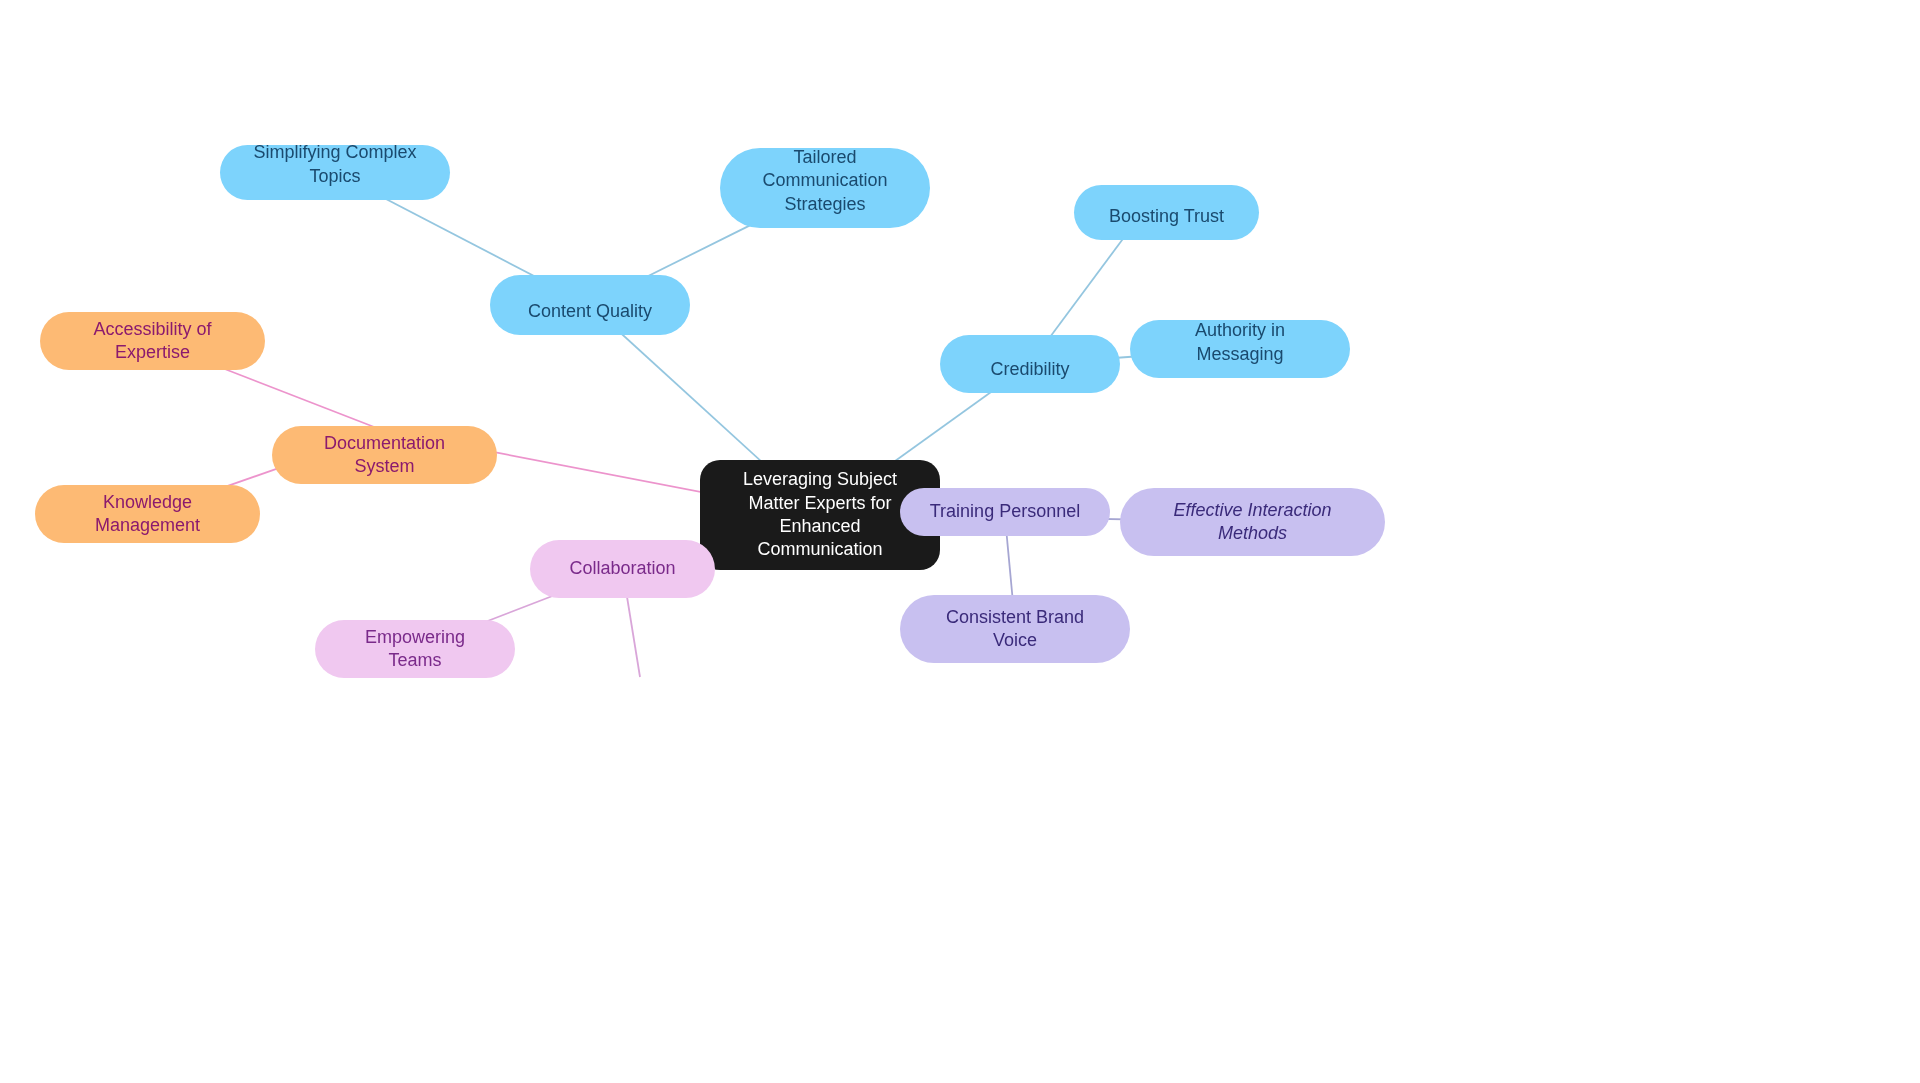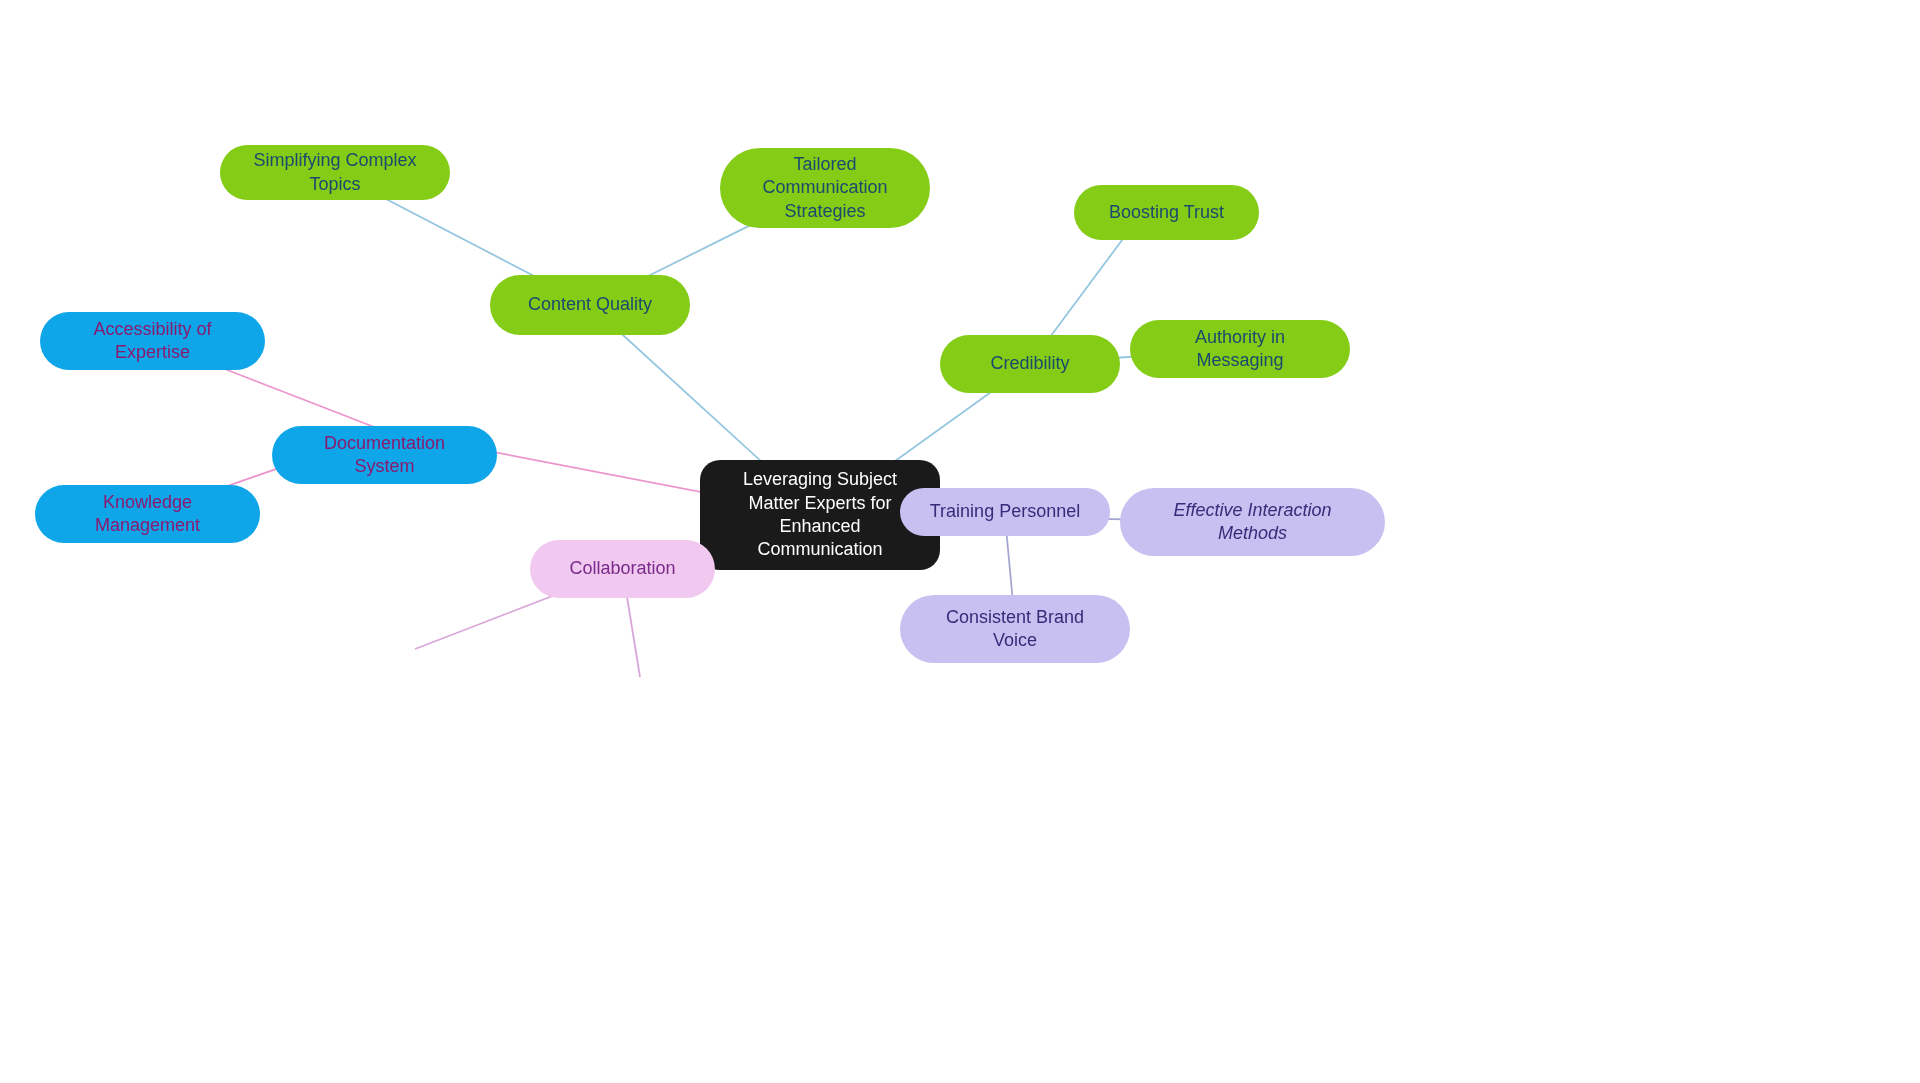--- a/index.html
+++ b/index.html
@@ -45,27 +45,28 @@
       background: #1a1a1a;
       color: #ffffff;
       border-radius: 20px;
       width: 240px;
       height: 110px;
       font-size: 17px;
       font-weight: 500;
     }
     
     .node-blue {
-      background: #84cc16;
+      background: #7dd3fc;
       color: #1a4a6e;
       border: none;
+      align-items: flex-end;
     }
     
     .node-pink {
-      background: #0ea5e9;
+      background: #fdba74;
       color: #8b1a6e;
       border: none;
     }
     
     .node-light-pink {
       background: #f0c8f0;
       color: #7a2a8a;
       border: none;
       justify-content: center;
     }
@@ -123,20 +124,23 @@
     </div>
     <div class="node node-pink" style="left: 40px; top: 312px; width: 225px; height: 58px;">
       <span class="node-text">Accessibility of Expertise</span>
     </div>
     <div class="node node-pink" style="left: 35px; top: 485px; width: 225px; height: 58px;">
       <span class="node-text">Knowledge Management</span>
     </div>
     <div class="node node-light-pink" style="left: 530px; top: 540px; width: 185px; height: 58px;">
       <span class="node-text">Collaboration</span>
     </div>
+    <div class="node node-light-pink" style="left: 315px; top: 620px; width: 200px; height: 58px;">
+      <span class="node-text">Empowering Teams</span>
+    </div>
     <div class="node node-purple" style="left: 900px; top: 488px; width: 210px; height: 48px;">
       <span class="node-text">Training Personnel</span>
     </div>
     <div class="node node-purple" style="left: 1120px; top: 488px; width: 265px; height: 68px; font-style: italic;">
       <span class="node-text">Effective Interaction Methods</span>
     </div>
     <div class="node node-purple" style="left: 900px; top: 595px; width: 230px; height: 68px;">
       <span class="node-text">Consistent Brand Voice</span>
     </div>
   </div>

